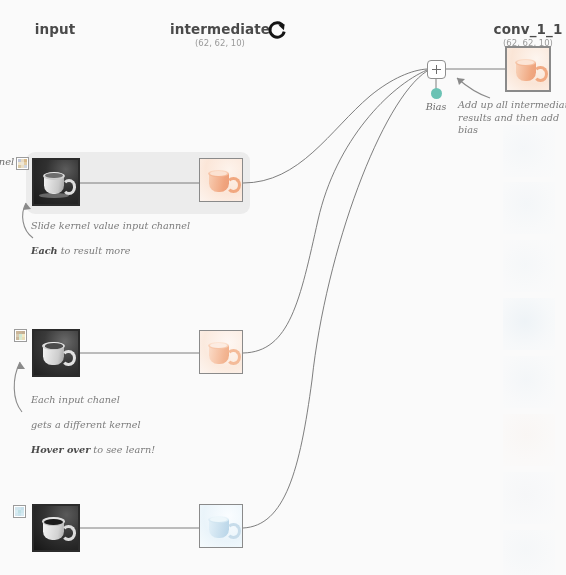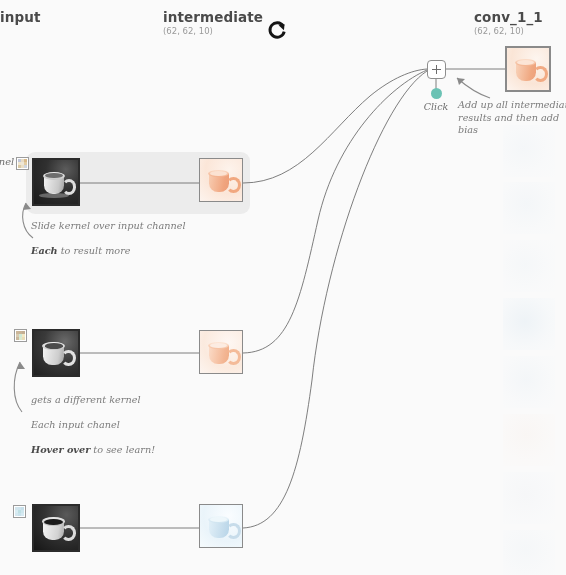--- a/index.html
+++ b/index.html
@@ -7,21 +7,21 @@
     width:566px;height:575px;
     background:#fafafa;
     font-family:"DejaVu Sans", sans-serif;
     position:relative;
     overflow:hidden;
     -webkit-font-smoothing:antialiased;
   }
   #stage{position:absolute;inset:0;}
 
   
-  .col-head{position:absolute;}
+  .col-head{position:absolute;text-align:center;margin-top:12px;}
   .col-head .name{
     font-family:"DejaVu Sans", sans-serif;
     font-weight:bold;font-size:13.5px;color:#4a4a4a;
     letter-spacing:.1px;line-height:16px;white-space:nowrap;
   }
   .col-head .dims{
     font-family:"DejaVu Sans", sans-serif;
     font-size:8.5px;color:#9a9a9a;line-height:12px;white-space:nowrap;
   }
   #head-input{left:0;top:9px;width:110px;}
@@ -196,21 +196,21 @@
         <div class="bg" style="background:radial-gradient(circle at 70% 26%, #fdf3ec 0%, #fbe6d8 55%, #fdf4ee 100%);"></div>
         <div class="body" style="left:21%;top:33%;width:47%;height:45%;background:linear-gradient(100deg,#f8cdb2,#f0a47e 72%,#ec9d77);"></div>
         <div class="rim" style="left:19%;top:26%;width:51%;height:18%;background:linear-gradient(#fbdcc8,#f3b08c);"></div>
         <div class="inner" style="left:24%;top:29%;width:41%;height:12%;background:#fbe2d2;"></div>
         <div class="handle" style="left:62%;top:43%;width:21%;height:24%;border:3.4px solid #f1a880;border-left-color:transparent;"></div>
       </div>
     </div>
   </div>
 
   <div class="annot" style="left:31px;top:207px;width:180px;">
-    <div>Slide kernel over input channel</div>
+    <div>Slide kernel value input channel</div>
     <div><b>Each</b><span> to result more</span></div>
   </div>
 
   <div class="kernel-badge" style="left:14px;top:329px;">
     <i style="background:#cbb79a"></i>
       <i style="background:#c9b497"></i>
       <i style="background:#c3ae92"></i>
     <i style="background:#d9cbb0"></i>
       <i style="background:#cfe9d8"></i>
       <i style="background:#f4e9c4"></i>
@@ -237,22 +237,22 @@
         <div class="bg" style="background:radial-gradient(circle at 68% 28%, #fef7f3 0%, #fbeade 60%, #fdf5f0 100%);"></div>
         <div class="body" style="left:21%;top:33%;width:47%;height:45%;background:linear-gradient(100deg,#fbdcc8,#f3b694 72%,#f0ad86);"></div>
         <div class="rim" style="left:19%;top:26%;width:51%;height:18%;background:linear-gradient(#fde7d8,#f5c0a0);"></div>
         <div class="inner" style="left:24%;top:29%;width:41%;height:12%;background:#fcecE2;"></div>
         <div class="handle" style="left:62%;top:43%;width:21%;height:24%;border:3.3px solid #f4bb99;border-left-color:transparent;"></div>
       </div>
     </div>
   </div>
 
   <div class="annot" style="left:31px;top:381px;width:180px;">
+    <div>Each input chanel</div>
     <div>gets a different kernel</div>
-    <div>Each input chanel</div>
     <div><b>Hover over</b><span> to see learn!</span></div>
   </div>
 
   <div class="kernel-badge" style="left:13px;top:505px;">
     <i style="background:#d3e6ee"></i>
       <i style="background:#cfe4ee"></i>
       <i style="background:#c7dfea"></i>
     <i style="background:#d9edf3"></i>
       <i style="background:#bfe0e4"></i>
       <i style="background:#cfe7ee"></i>
@@ -280,21 +280,21 @@
         <div class="body" style="left:21%;top:33%;width:47%;height:45%;background:linear-gradient(100deg,#e2f0f8,#c4dcec 70%,#b6d4e8);"></div>
         <div class="rim" style="left:19%;top:26%;width:51%;height:18%;background:linear-gradient(#f0f8fc,#cfe4f0);"></div>
         <div class="inner" style="left:24%;top:29%;width:41%;height:12%;background:#eef7fb;"></div>
         <div class="handle" style="left:62%;top:43%;width:21%;height:24%;border:3.3px solid #c7dcea;border-left-color:transparent;"></div>
       </div>
     </div>
   </div>
 
   <div id="plus-node"></div>
   <div id="bias-dot"></div>
-  <div id="bias-label">Click</div>
+  <div id="bias-label">Bias</div>
 
   <div class="annot" style="left:458px;top:99px;width:120px;">Add up all intermediate
 results and then add bias</div>
 
   <div class="tile" style="left:505px;top:46px;width:46px;height:46px;">
     <div class="frame" style="border-color:#8a8a8a;background:#fdf2ea;">
       <div class="cup">
         <div class="bg" style="background:radial-gradient(circle at 70% 26%, #fdf5ef 0%, #fae5d6 58%, #fdf4ee 100%);"></div>
         <div class="body" style="left:21%;top:33%;width:47%;height:45%;background:linear-gradient(100deg,#f9d3ba,#f0a881 72%,#eea07b);"></div>
         <div class="rim" style="left:19%;top:26%;width:51%;height:18%;background:linear-gradient(#fbdecb,#f3b38f);"></div>

